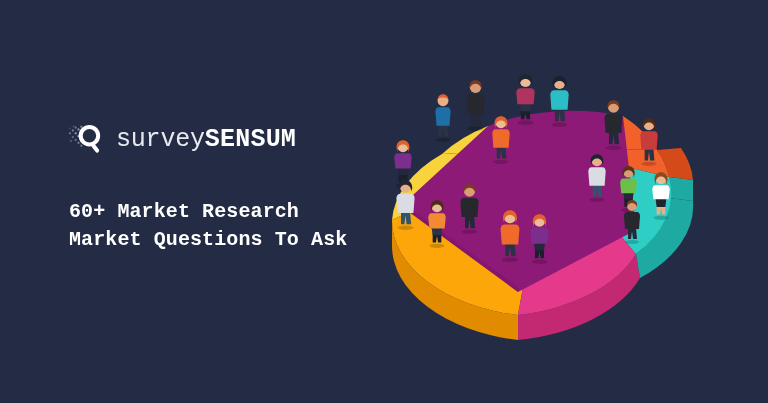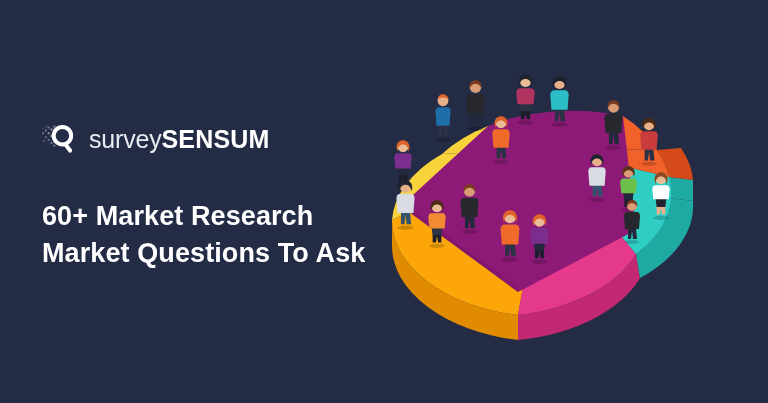--- a/index.html
+++ b/index.html
@@ -8,38 +8,38 @@
     background:#232B45;
     font-family:"Liberation Sans", sans-serif;
     position:relative;
   }
   .banner{
     position:absolute;inset:0;
     background:#232B45;
   }
   
   .left-col{
-    position:absolute;left:42px;top:118px;width:340px;
+    position:absolute;left:69px;top:118px;width:340px;font-family:Liberation Mono, monospace;
   }
   .logo{
     display:flex;align-items:center;gap:9px;height:42px;
   }
   .logo-mark{
     width:38px;height:38px;position:relative;flex:0 0 auto;
   }
   .logo-type{
     font-size:25px;letter-spacing:-0.2px;white-space:nowrap;
     line-height:1;
   }
   .logo-type .lt-light{color:#E8EAF0;font-weight:300;}
   .logo-type .lt-bold{color:#FFFFFF;font-weight:700;letter-spacing:0.2px;}
   .headline{
     margin-top:38px;
     color:#FFFFFF;
-    font-size:27px;
+    font-size:20px;
     font-weight:700;
     line-height:1.38;
     letter-spacing:0.1px;
     max-width:330px;
   }
   
   .pie-wrap{
     position:absolute;left:368px;top:30px;width:360px;height:330px;
   }
   .pie-wrap svg{display:block;width:100%;height:100%;}

